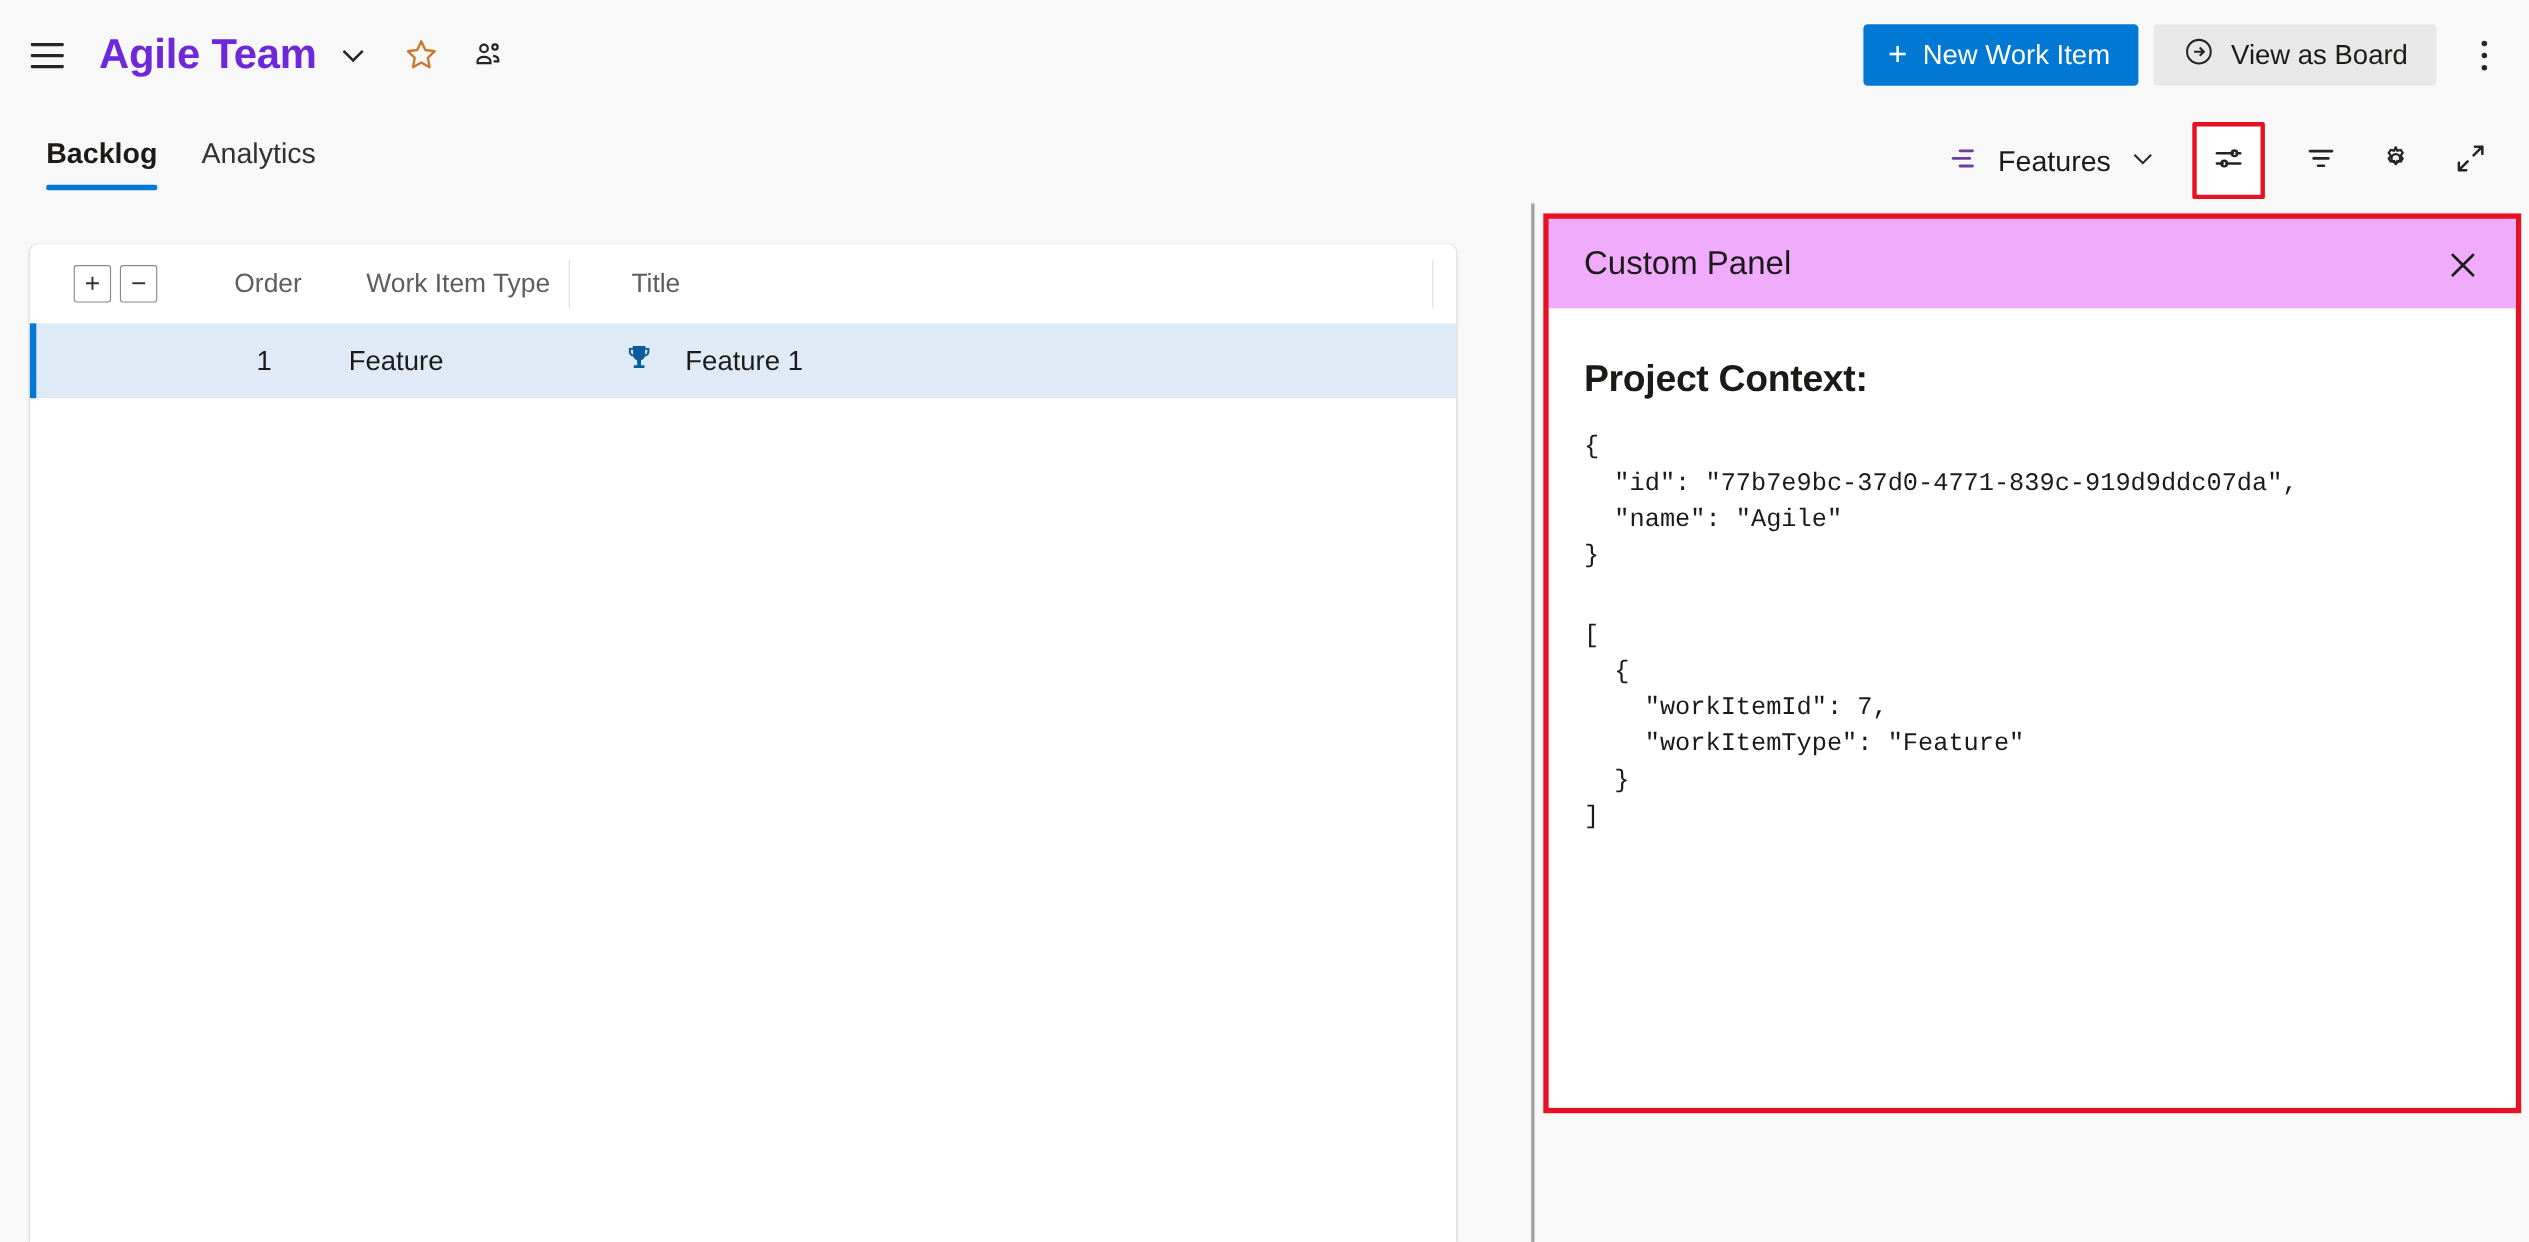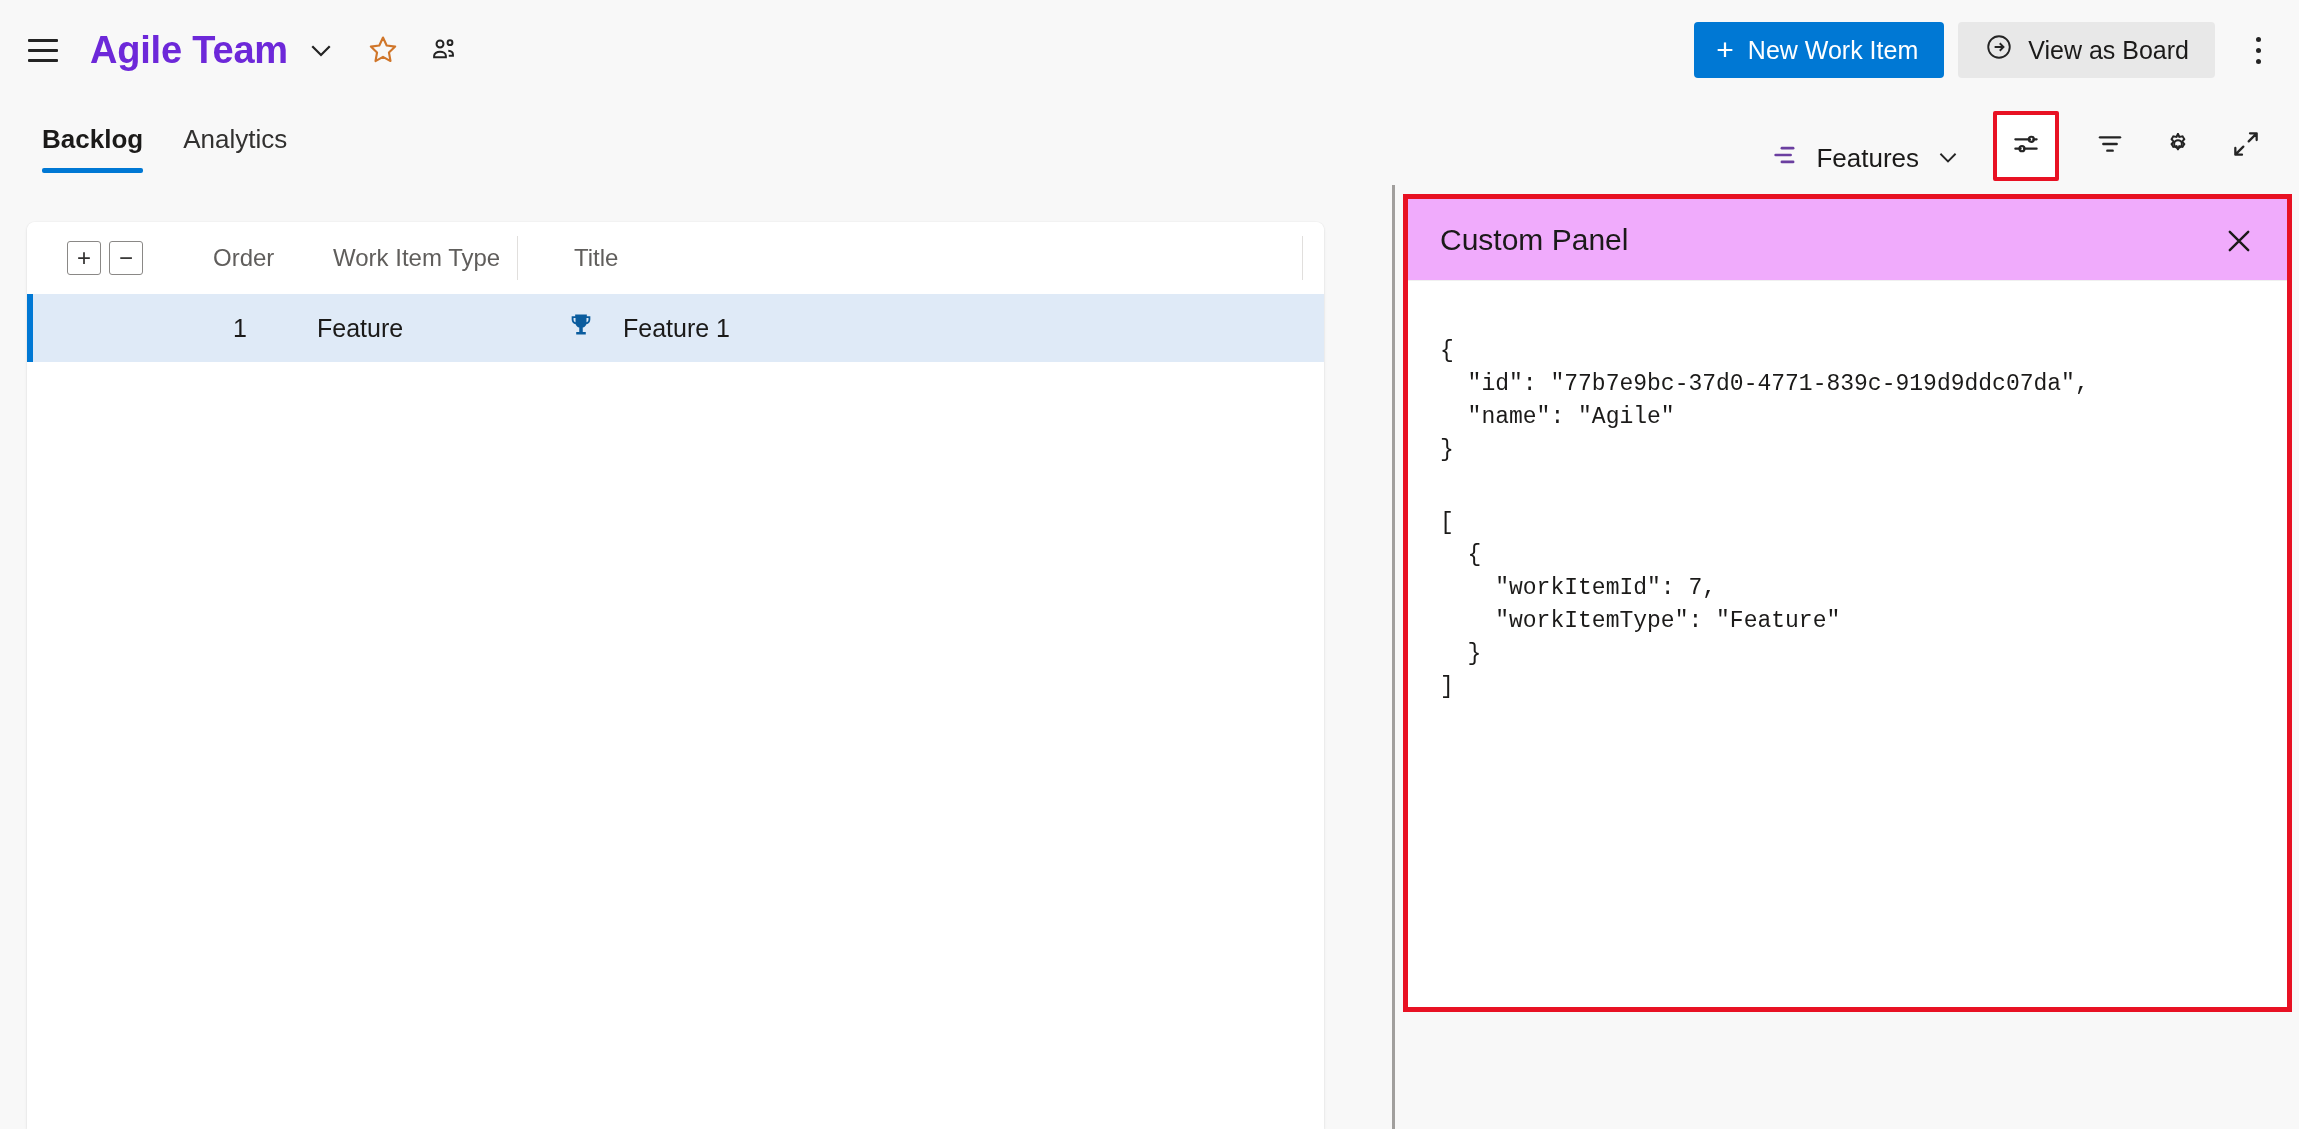--- a/index.html
+++ b/index.html
@@ -64,21 +64,21 @@
   .tab.active { font-weight: 700; color: #1b1a19; }
   .tab.active::after {
     content:""; position: absolute; left: 20px; right: 20px; bottom: 0;
     height: 5px; background: #0078d4; border-radius: 2px;
   }
 
   .rtools {
     position: absolute; right: 22px; top: 12px; height: 68px;
     display: flex; align-items: center; gap: 0;
   }
-  .features-sel { display:flex; align-items:flex-end; gap: 16px; padding: 0 14px; cursor:pointer; height:56px;}
+  .features-sel { display:flex; align-items:center; gap: 16px; padding: 0 14px; cursor:pointer; height:56px;}
   .features-label { font-size: 26px; color: #1b1a19; }
   .iconbtn {
     width: 62px; height: 62px; display:flex; align-items:center; justify-content:center;
     cursor:pointer; background: transparent; border: none; margin-left: 6px;
   }
   .iconbtn.boxed {
     border: 4px solid #e81123; background: #ffffff; border-radius: 2px;
     width: 66px; height: 70px; margin-left: 18px; margin-right: 14px;
   }
 
@@ -309,20 +309,21 @@
     <div class="panel-head">
       <div class="panel-title">Custom Panel</div>
       <div class="panel-close">
         <svg width="34" height="34" viewBox="0 0 24 24" fill="none" stroke="#1b1a19" stroke-width="1.7" stroke-linecap="round">
           <path d="M5.5 5.5l13 13M18.5 5.5l-13 13"></path>
         </svg>
       </div>
     </div>
 
     <div class="panel-body">
+      <div class="sec-title">Project Context:</div>
       <pre class="code">{
   "id": "77b7e9bc-37d0-4771-839c-919d9ddc07da",
   "name": "Agile"
 }</pre>
 
       <pre class="code">[
   {
     "workItemId": 7,
     "workItemType": "Feature"
   }

